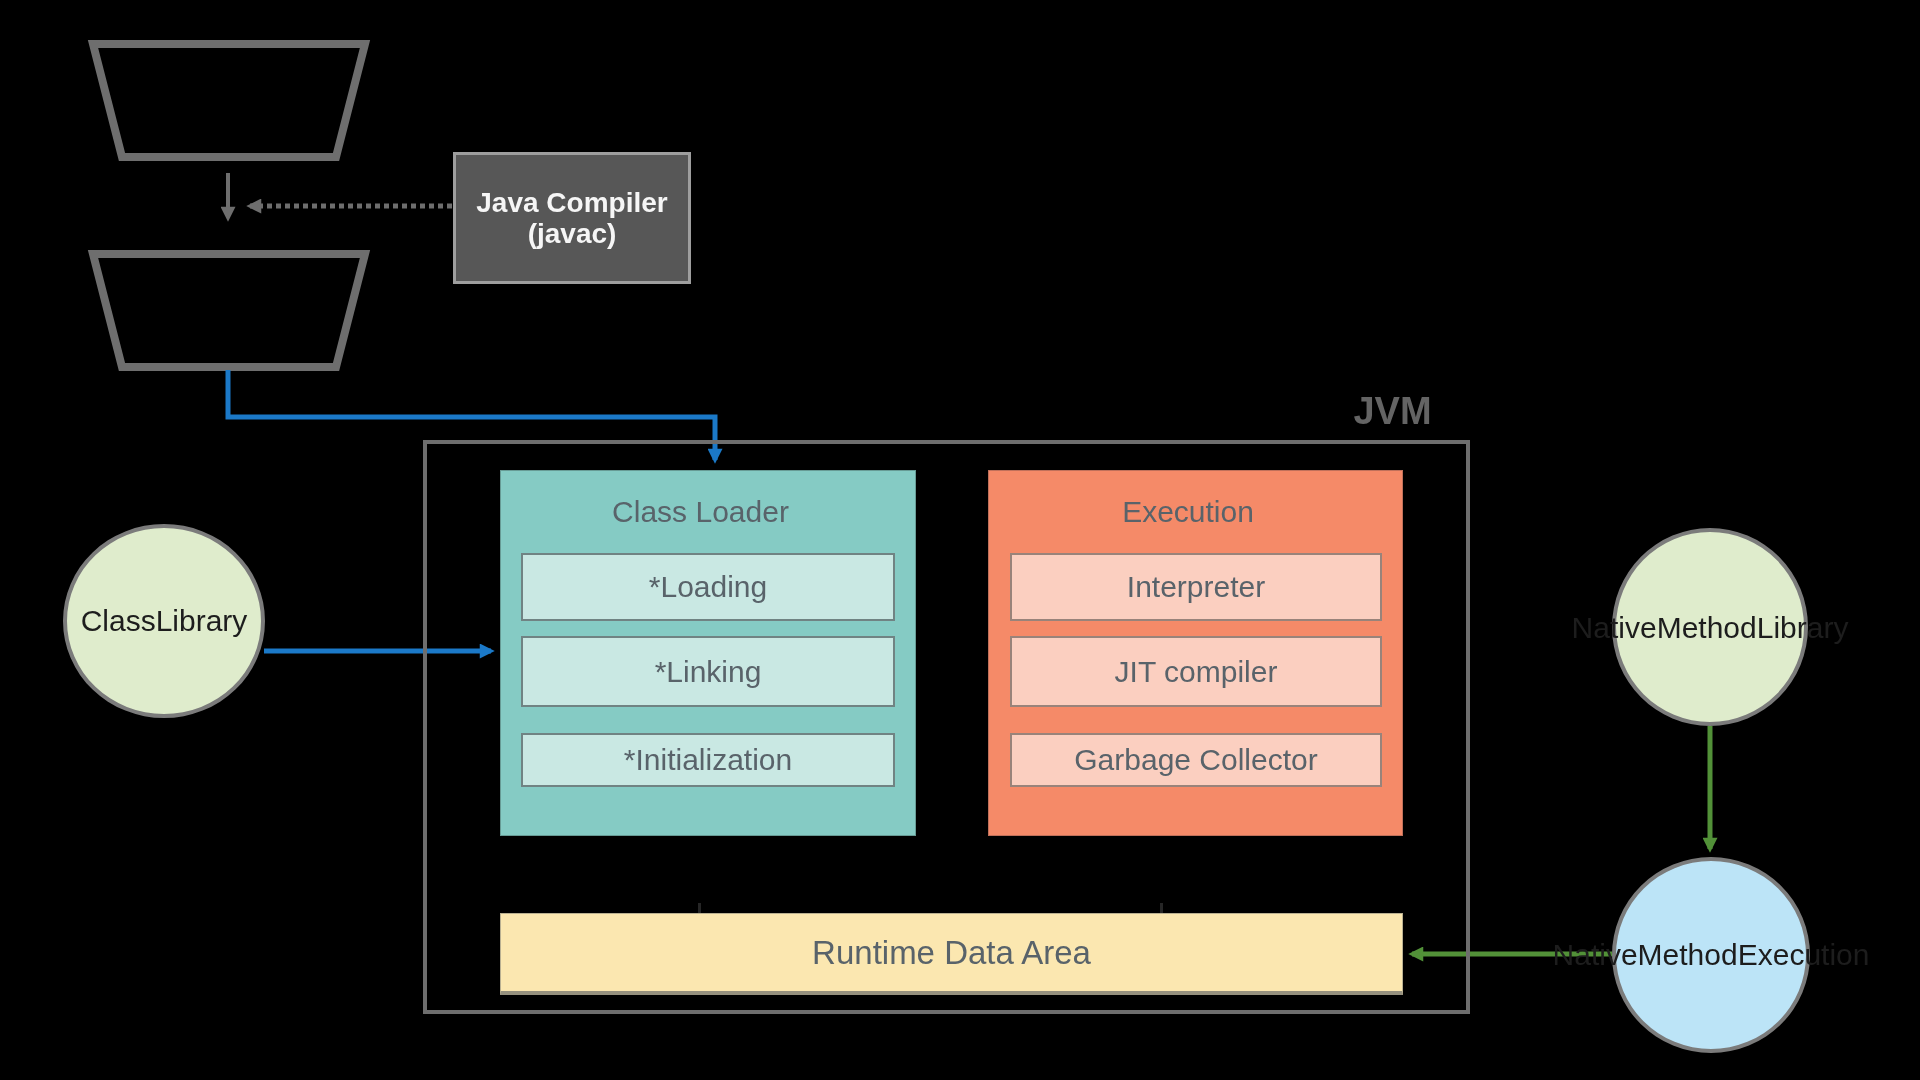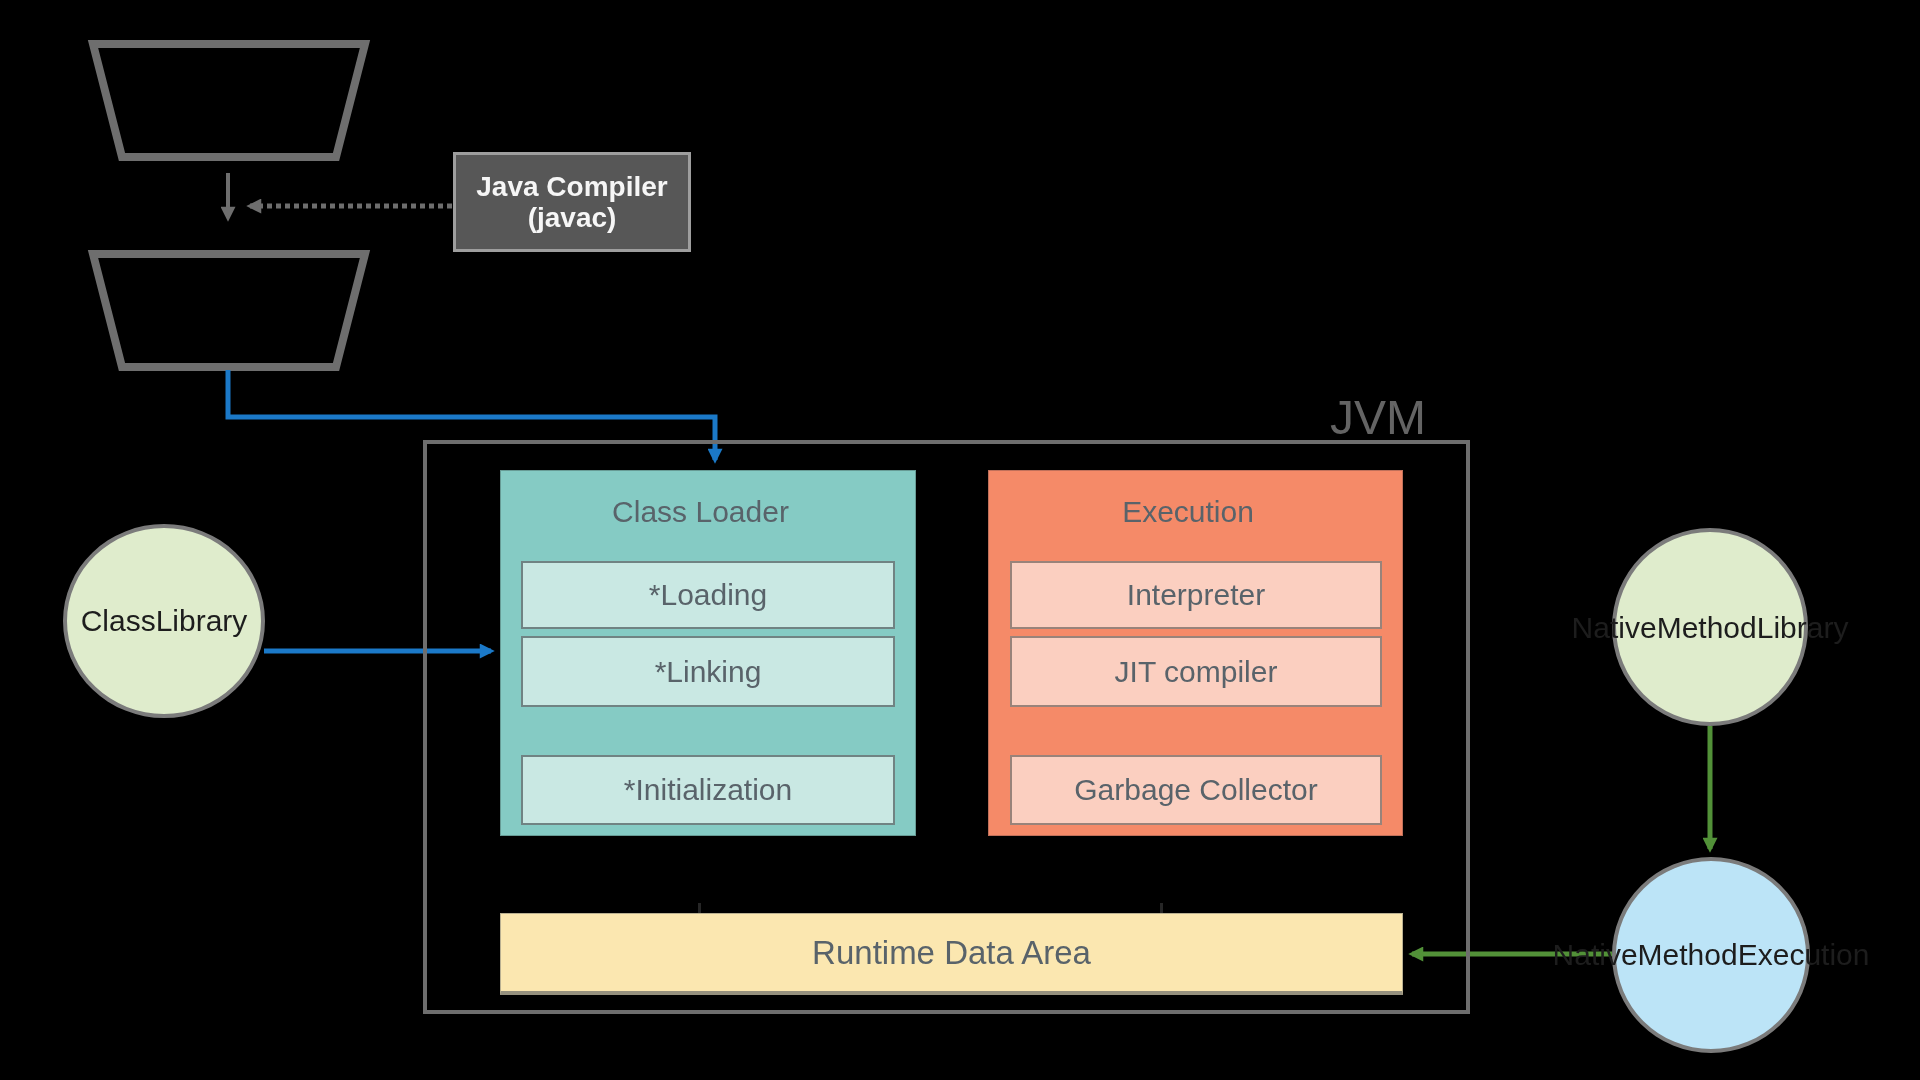--- a/index.html
+++ b/index.html
@@ -7,47 +7,47 @@
     position:relative;width:1920px;height:1080px;
     background:var(--bg,#000);
     overflow:hidden;
     font-family:"Liberation Sans","DejaVu Sans",sans-serif;
   }
   .overlay{position:absolute;left:0;top:0;width:1920px;height:1080px;}
   .abs{position:absolute;box-sizing:border-box;}
 
   
   .compiler-box{
-    left:453px;top:152px;width:238px;height:100px;
+    left:453px;top:152px;width:238px;height:132px;
     background:var(--compiler-fill);
     border:3px solid var(--compiler-border);
     display:flex;flex-direction:column;align-items:center;justify-content:center;
     color:var(--compiler-text);font-size:28px;font-weight:600;line-height:31px;
     text-align:center;
   }
 
   
   .jvm-box{left:423px;top:440px;width:1047px;height:574px;border:4px solid var(--line-gray);}
-  .jvm-label{left:1330px;top:390px;width:125px;text-align:left;
-    font-size:48px;font-weight:400;color:var(--jvm-label);}
+  .jvm-label{left:1330px;top:390px;width:125px;text-align:center;
+    font-size:38px;font-weight:700;color:var(--jvm-label);}
 
   
   .panel{top:470px;height:366px;}
   .panel-title{position:absolute;left:0;right:15px;top:0;height:82px;
     display:flex;align-items:center;justify-content:center;
     font-size:30px;color:var(--box-text);text-align:center;}
   .panel-item{position:absolute;display:flex;align-items:center;justify-content:center;
     font-size:30px;color:var(--box-text);box-sizing:border-box;}
   .classloader-panel{left:500px;width:416px;background:var(--teal);border:1px solid #679b95;}
   .classloader-panel .panel-item{left:20px;width:374px;background:var(--teal-light);border:2px solid var(--teal-sub-border);}
   .execution-panel{left:988px;width:415px;background:var(--orange);border:1px solid #c0705a;}
   .execution-panel .panel-item{left:21px;width:372px;background:var(--orange-light);border:2px solid var(--orange-sub-border);}
-  .row0{top:82px;height:68px;margin-top:8px;}
+  .row0{top:82px;height:68px;}
   .row1{top:165px;height:71px;}
-  .row2{top:284px;height:70px;}
+  .row2{top:262px;height:54px;}
 
   
   .runtime-bar{
     left:500px;top:913px;width:903px;height:82px;
     background:var(--yellow);
     border:1px solid #b9b091;border-bottom:4px solid var(--yellow-border);
     display:flex;align-items:center;justify-content:center;
     font-size:33px;color:var(--box-text);
   }
 

